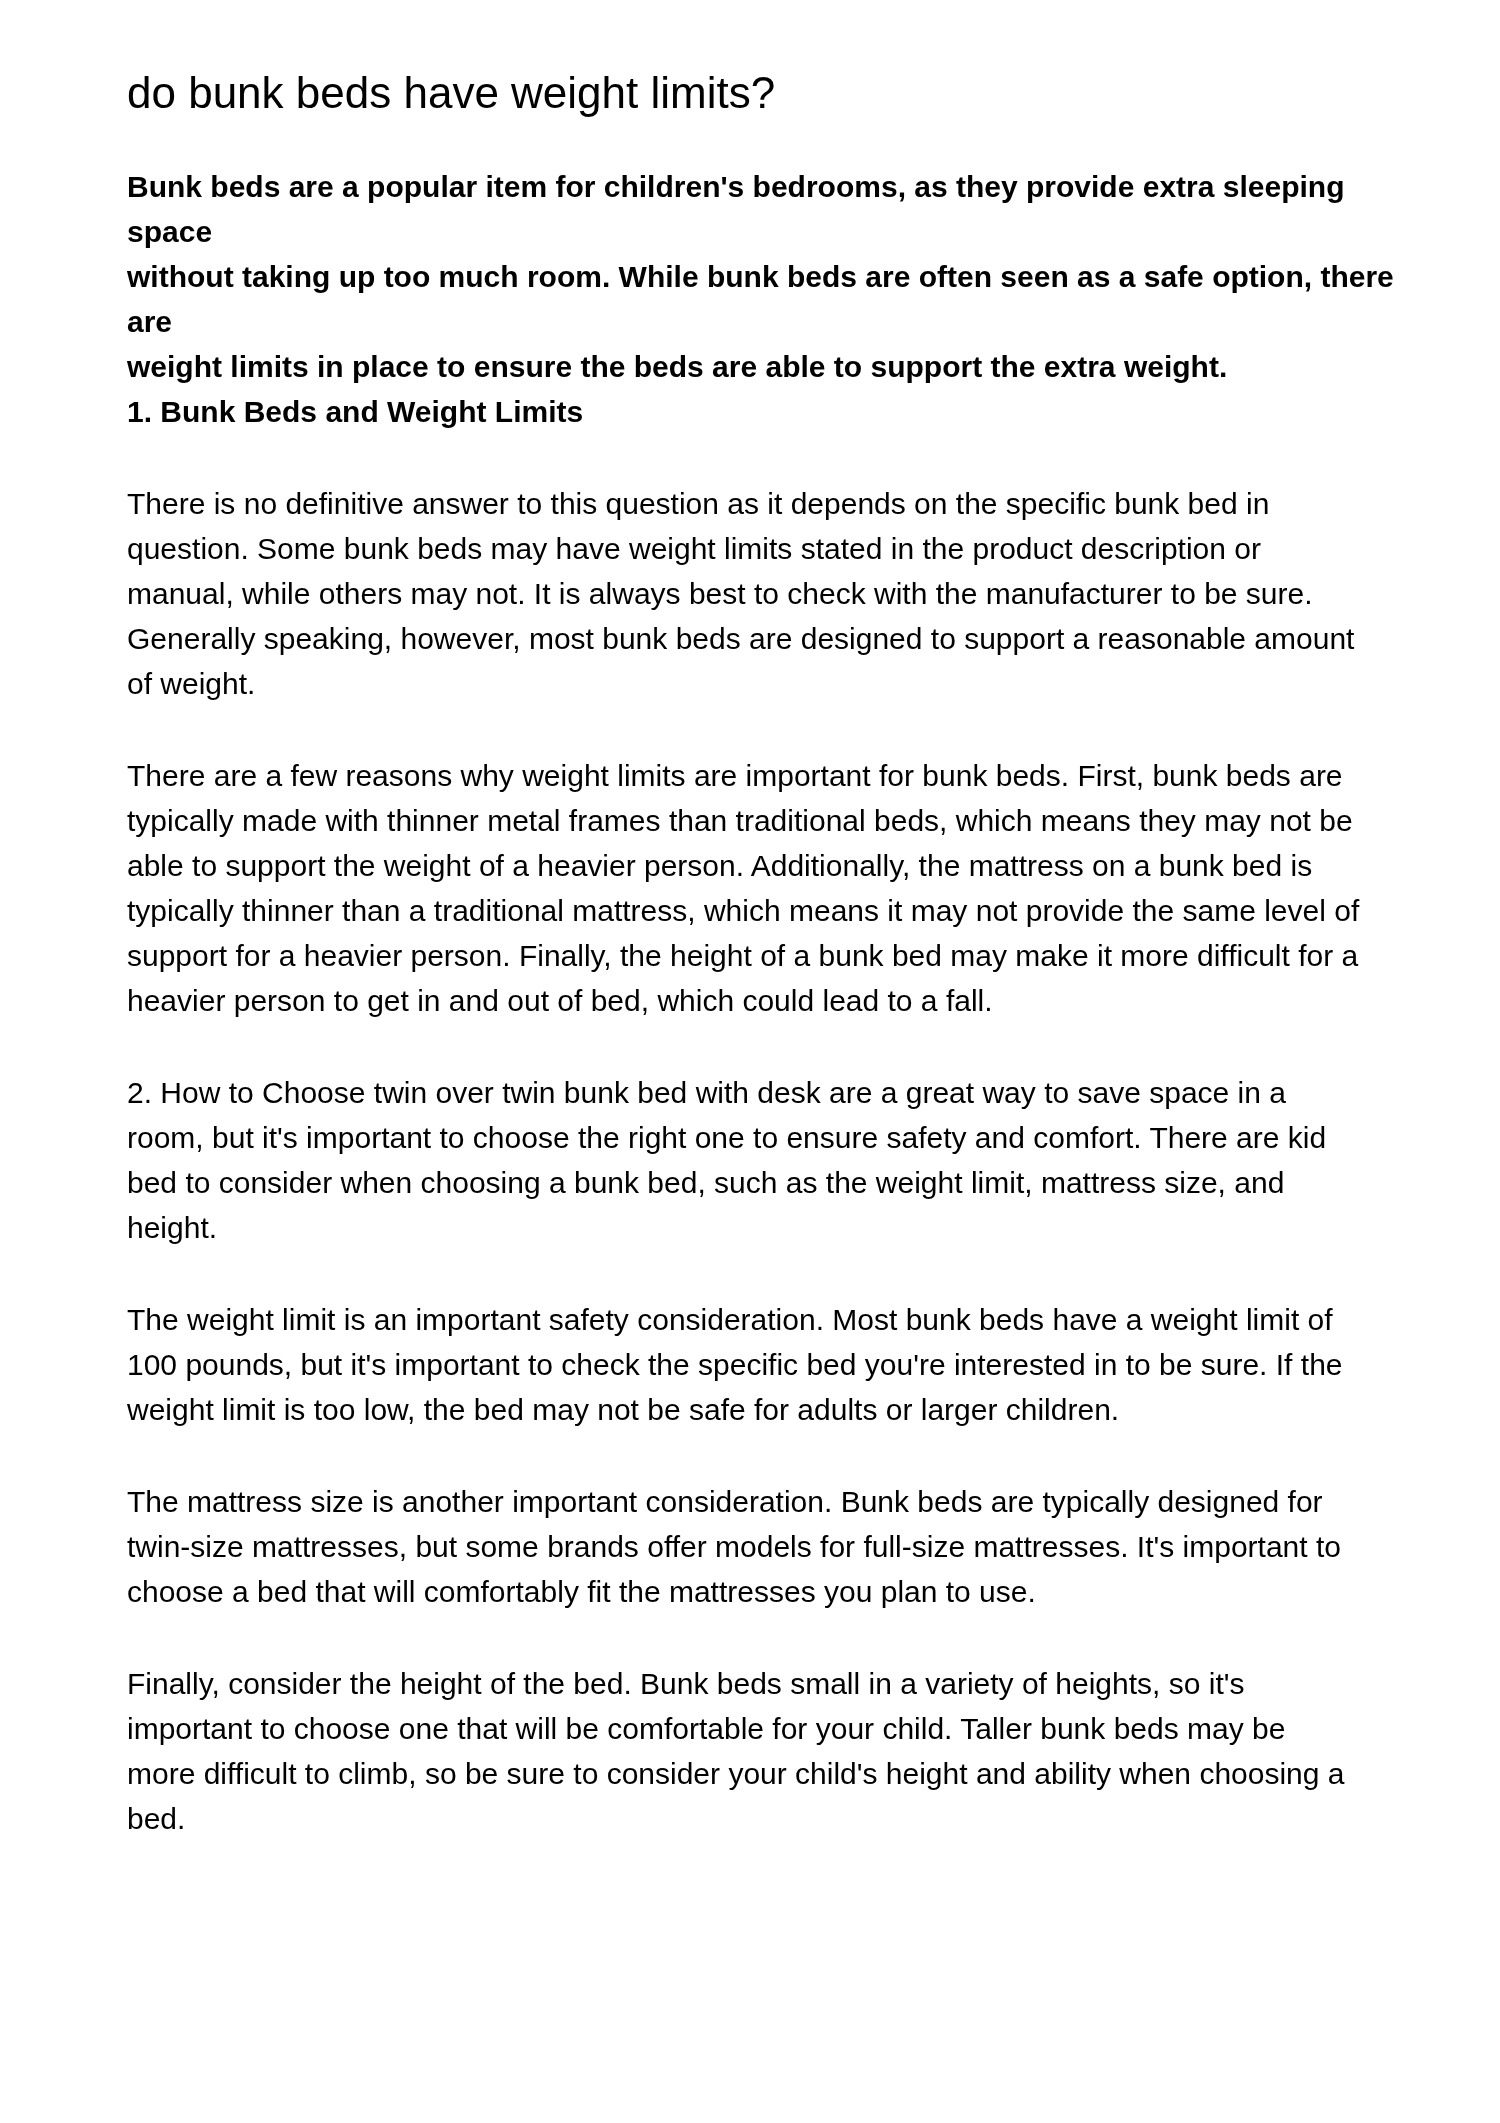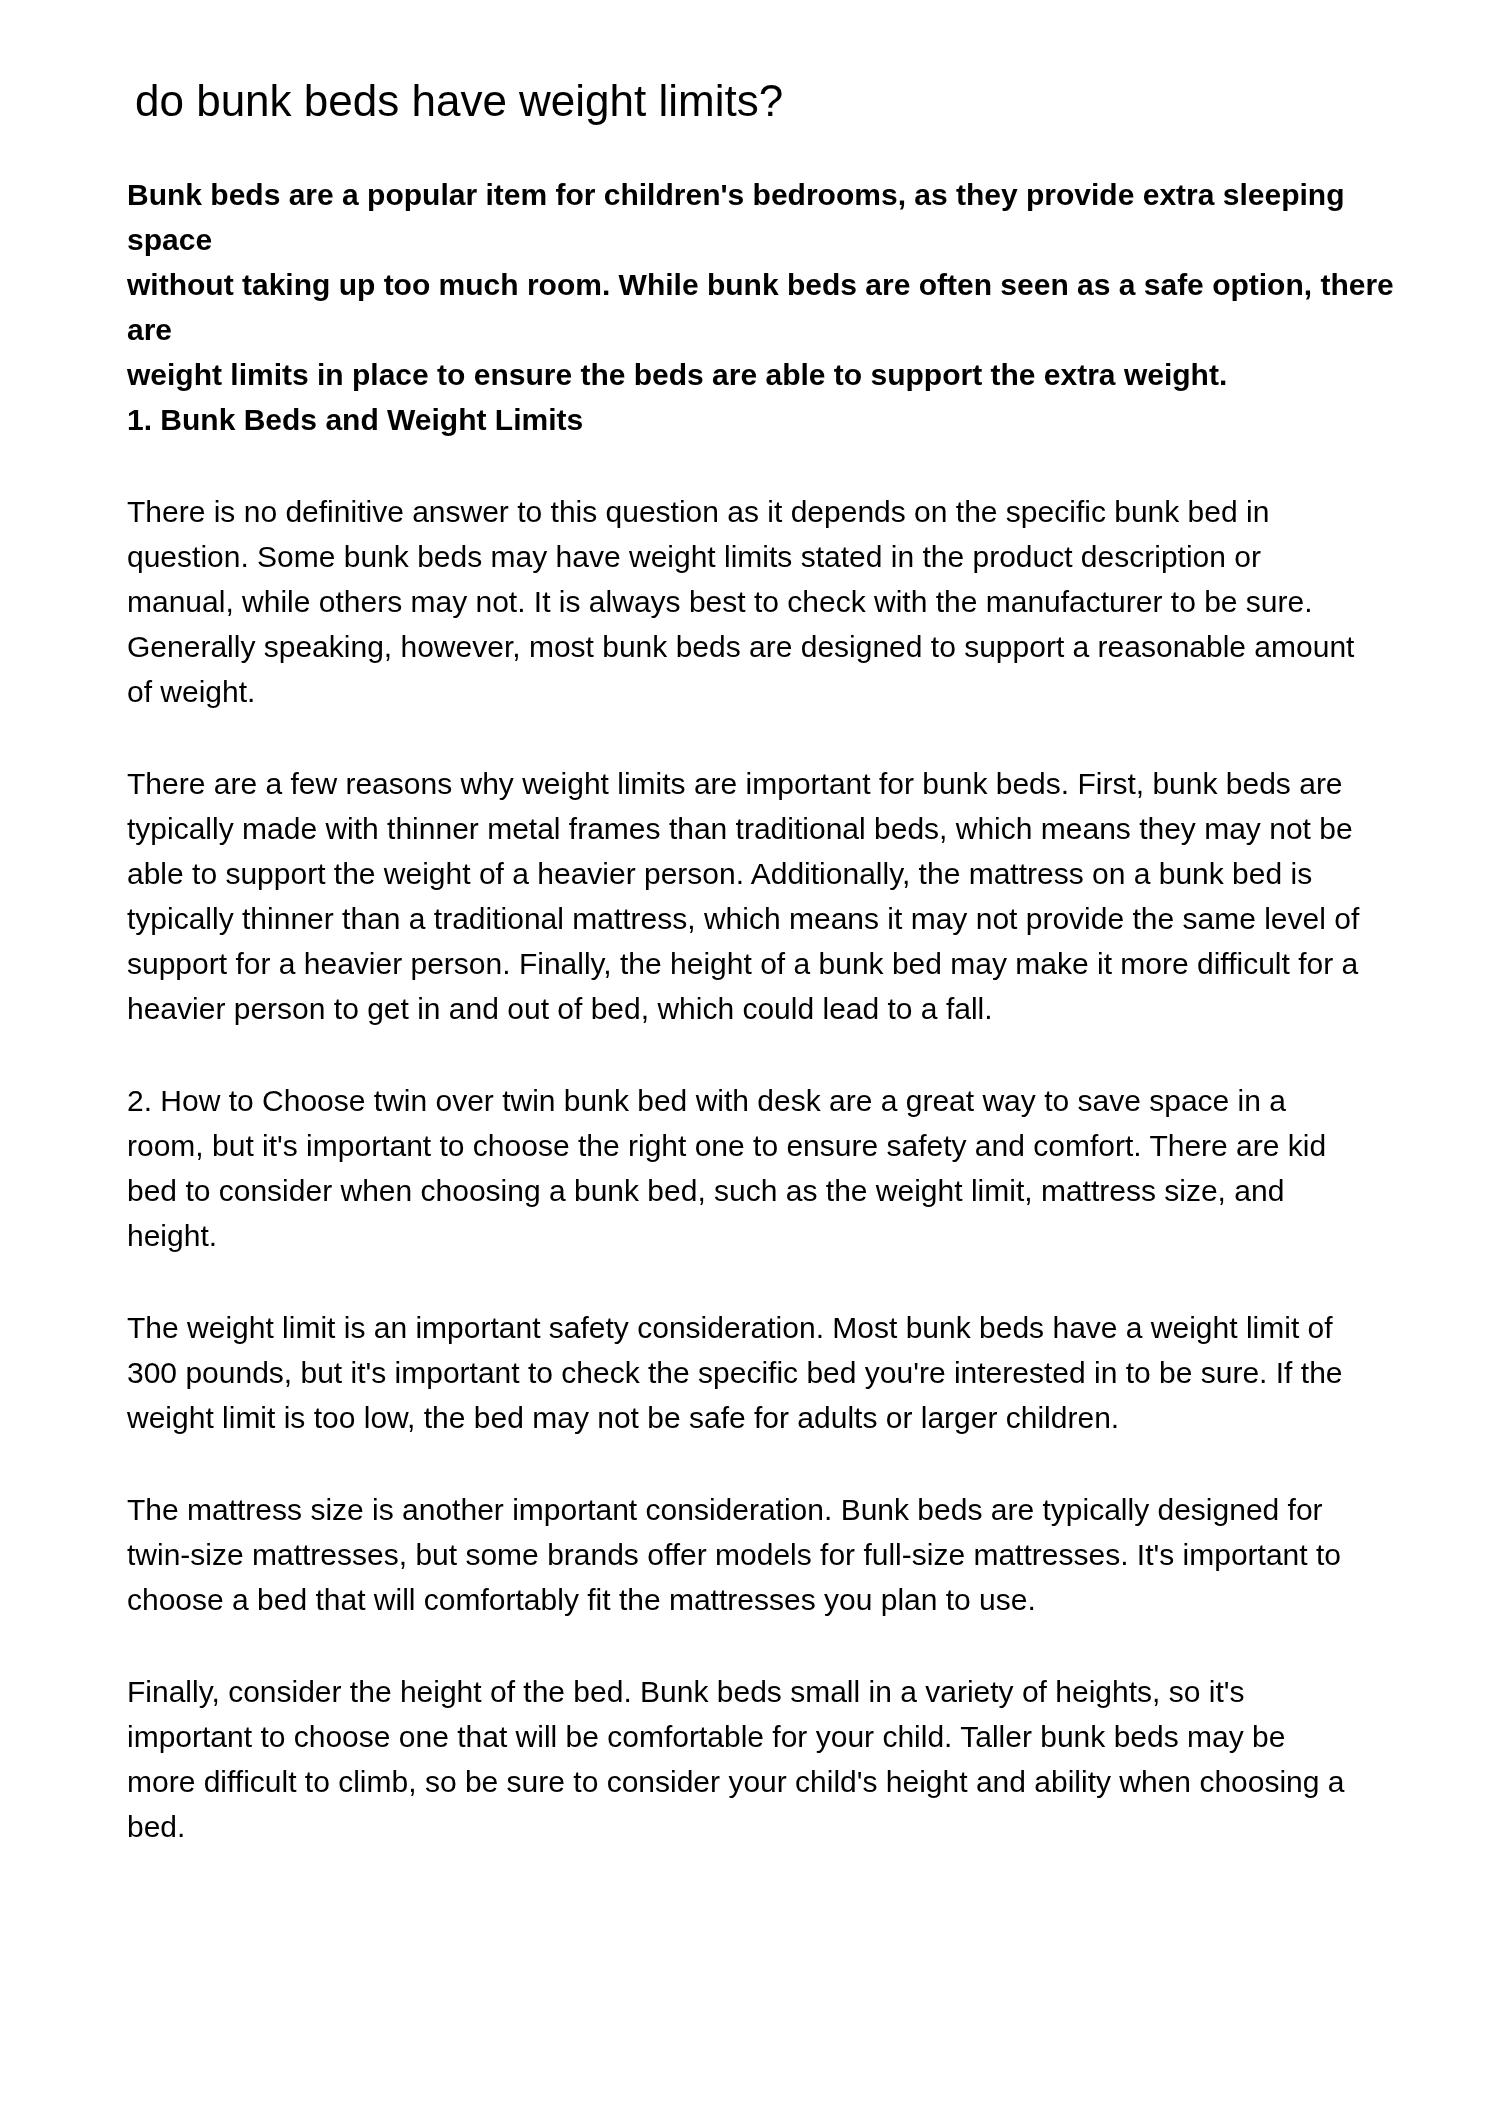--- a/index.html
+++ b/index.html
@@ -16,21 +16,21 @@
     color: #000000;
     font-family: "Liberation Sans", sans-serif;
     box-sizing: border-box;
     padding: 70px 92px 0 127px;
     overflow: hidden;
   }
   .doc-title {
     font-size: 44px;
     line-height: 46px;
     font-weight: 400;
-    margin: 8px;
+    margin: 0;
     letter-spacing: 0;
   }
   .para {
     font-size: 30px;
     line-height: 45px;
     font-weight: 400;
     margin: 47px 0 0 0;
     white-space: pre-line; 
     letter-spacing: 0;
   }
@@ -63,21 +63,21 @@
 typically thinner than a traditional mattress, which means it may not provide the same level of
 support for a heavier person. Finally, the height of a bunk bed may make it more difficult for a
 heavier person to get in and out of bed, which could lead to a fall.</p>
 
   <p class="para">2. How to Choose twin over twin bunk bed with desk are a great way to save space in a
 room, but it's important to choose the right one to ensure safety and comfort. There are kid
 bed to consider when choosing a bunk bed, such as the weight limit, mattress size, and
 height.</p>
 
   <p class="para">The weight limit is an important safety consideration. Most bunk beds have a weight limit of
-300 pounds, but it's important to check the specific bed you're interested in to be sure. If the
+100 pounds, but it's important to check the specific bed you're interested in to be sure. If the
 weight limit is too low, the bed may not be safe for adults or larger children.</p>
 
   <p class="para">The mattress size is another important consideration. Bunk beds are typically designed for
 twin-size mattresses, but some brands offer models for full-size mattresses. It's important to
 choose a bed that will comfortably fit the mattresses you plan to use.</p>
 
   <p class="para">Finally, consider the height of the bed. Bunk beds small in a variety of heights, so it's
 important to choose one that will be comfortable for your child. Taller bunk beds may be
 more difficult to climb, so be sure to consider your child's height and ability when choosing a
 bed.</p>

